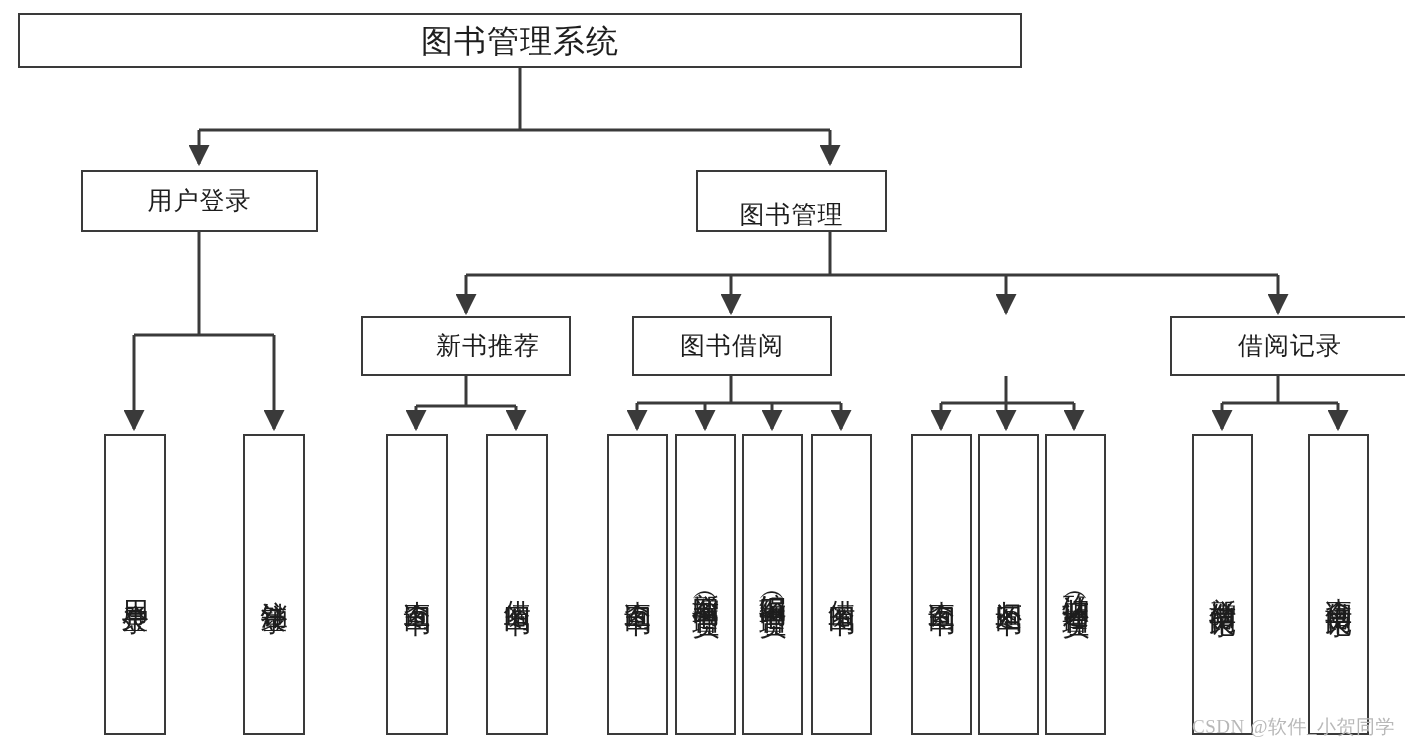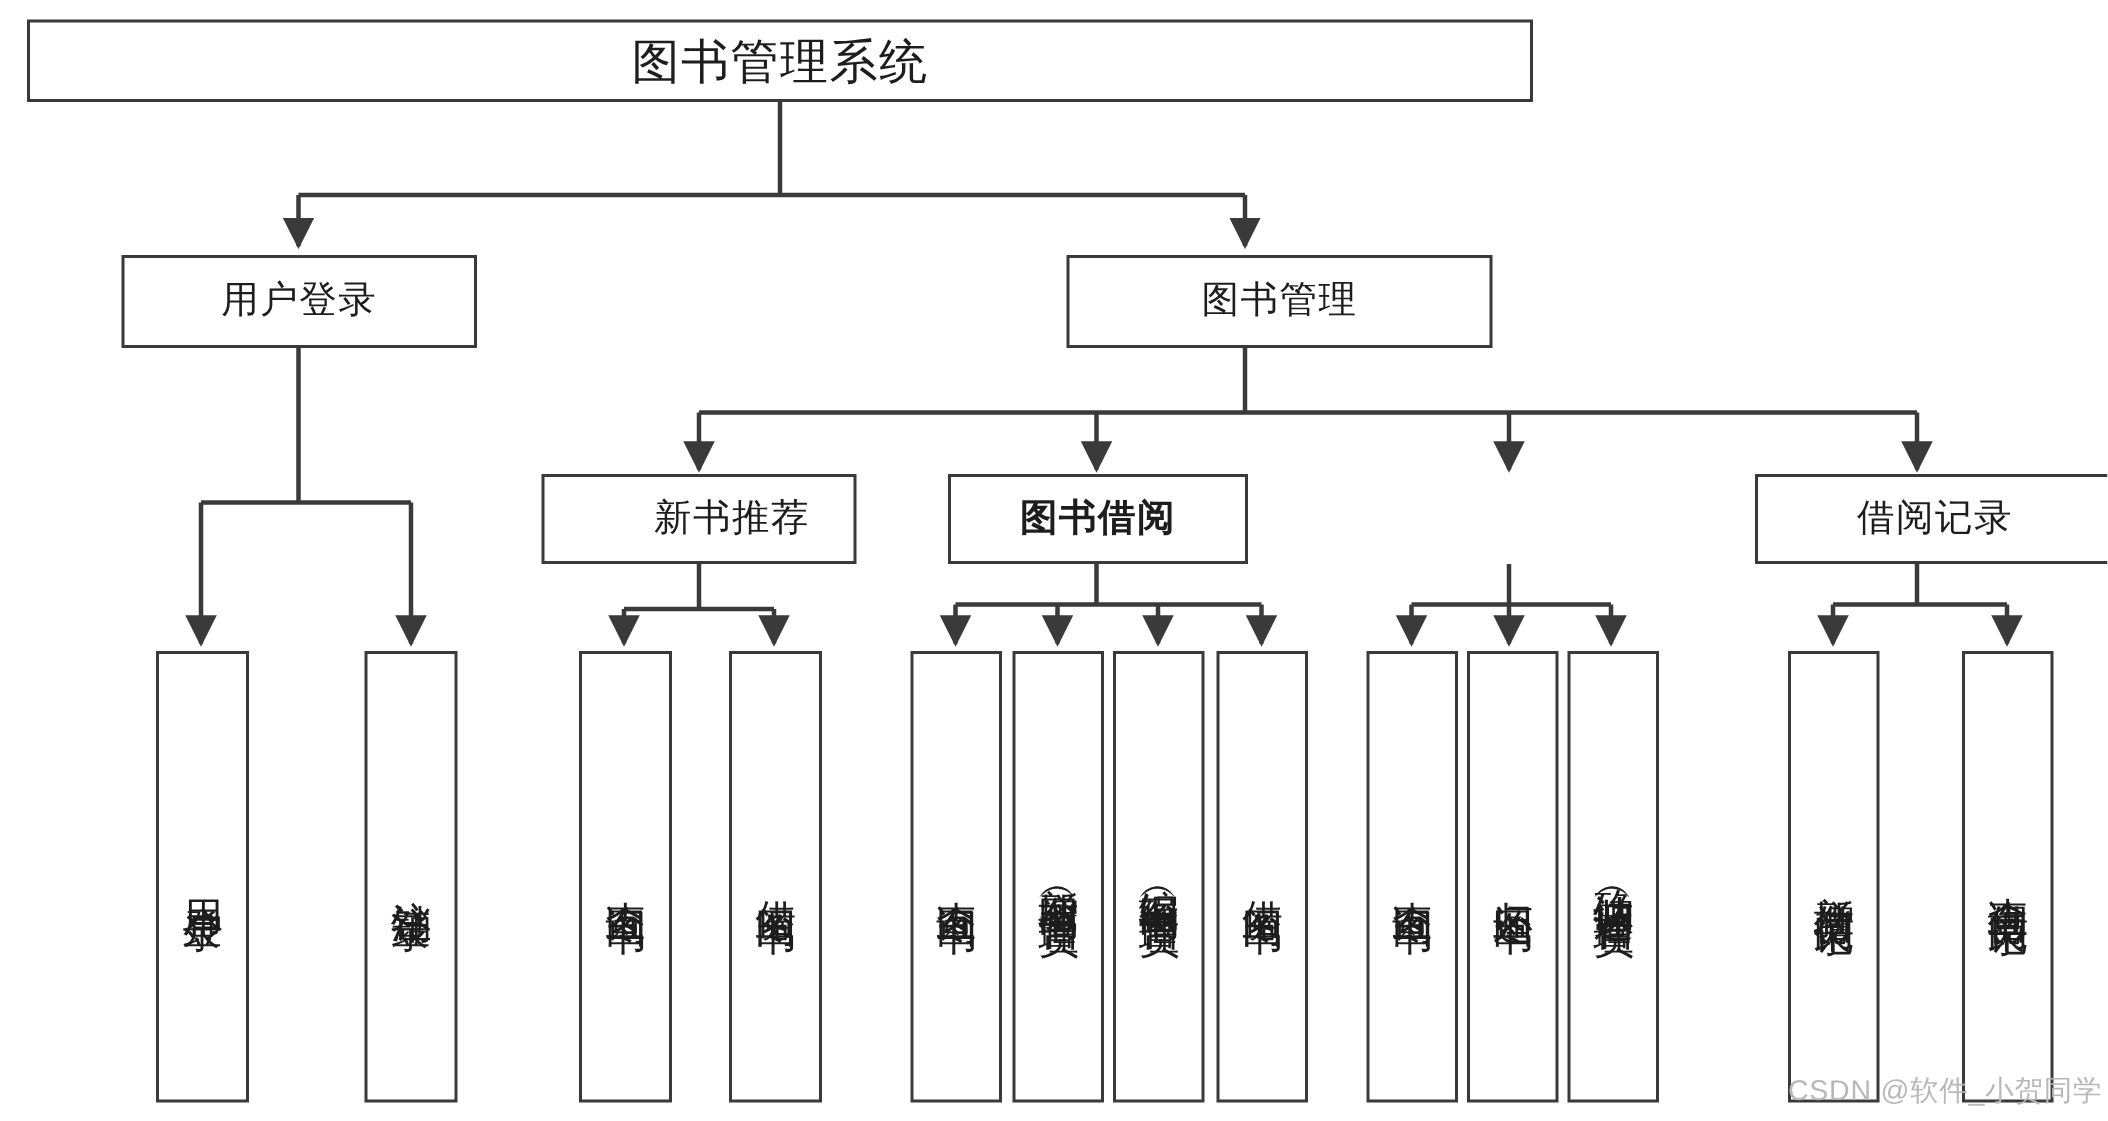--- a/index.html
+++ b/index.html
@@ -121,28 +121,28 @@
     </g>
   </svg>
 
   <div class="node h-node" id="node-root" style="left:18px; top:13px; width:1004px; height:55px;">
     <span class="lbl">图书管理系统</span>
   </div>
 
   <div class="node h-node" style="left:81px; top:170px; width:237px; height:62px;">
     <span class="lbl">用户登录</span>
   </div>
-  <div class="node h-node" style="left:711px; top:170px; width:284px; height:62px;">
+  <div class="node h-node" style="left:696px; top:170px; width:191px; height:62px;align-items:flex-end;">
     <span class="lbl">图书管理</span>
   </div>
 
   <div class="node h-node" style="left:361px; top:316px; width:210px; height:60px;padding-left:44px;">
     <span class="lbl">新书推荐</span>
   </div>
-  <div class="node h-node" style="left:632px; top:316px; width:200px; height:60px;font-weight:bold;">
+  <div class="node h-node" style="left:632px; top:316px; width:200px; height:60px;">
     <span class="lbl">图书借阅</span>
   </div>
   <div class="node h-node" style="left:1170px; top:316px; width:240px; height:60px;">
     <span class="lbl">借阅记录</span>
   </div>
 
   <div class="node v-node" style="left:104px; top:434px; width:62px; height:301px;">
     <span class="lbl">用户登录</span>
   </div>
   <div class="node v-node" style="left:243px; top:434px; width:62px; height:301px;">
@@ -179,15 +179,15 @@
     <span class="lbl">确认归还（管理员）</span>
   </div>
 
   <div class="node v-node" style="left:1192px; top:434px; width:61px; height:301px;">
     <span class="lbl">新增借阅记录</span>
   </div>
   <div class="node v-node" style="left:1308px; top:434px; width:61px; height:301px;">
     <span class="lbl">查询借阅记录</span>
   </div>
 
-  <div class="watermark" style="left:1192px; top:714px;">CSDN @软件_小贺同学</div>
+  <div class="watermark" style="left:1192px; top:714px;font-family:Liberation Serif, serif;">CSDN @软件_小贺同学</div>
 
 </div>
 
 </body></html>

